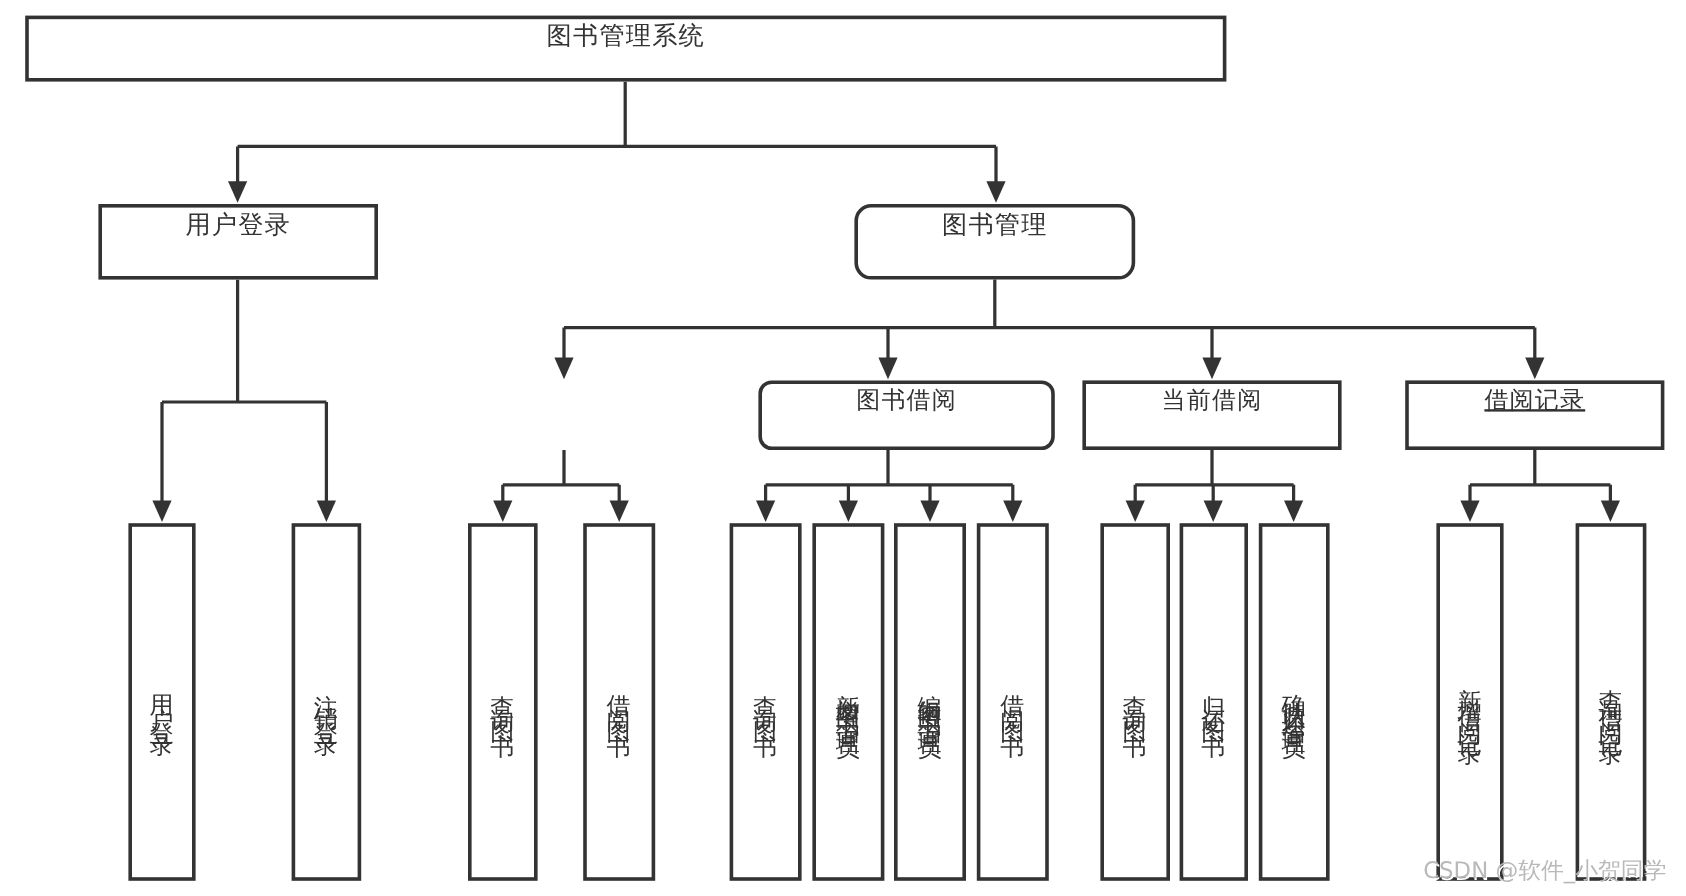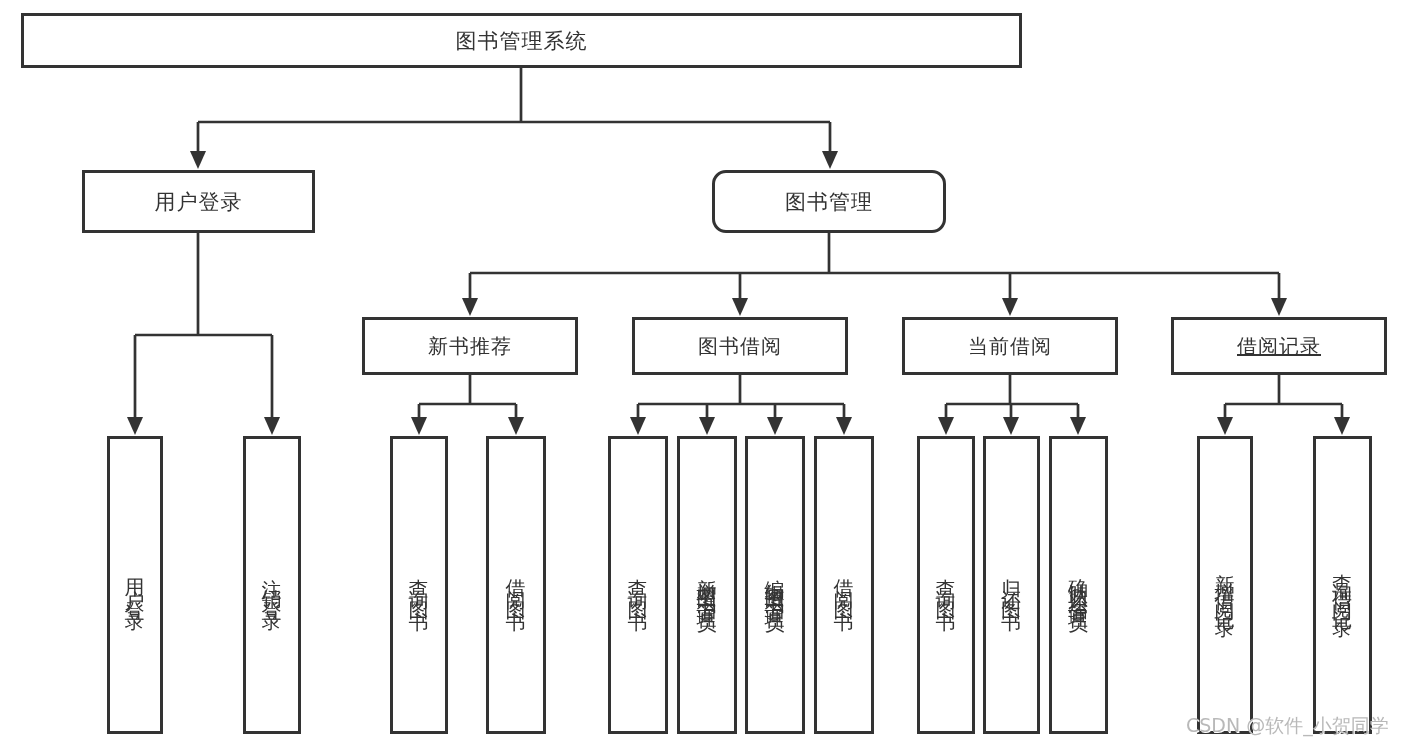--- a/index.html
+++ b/index.html
@@ -31,21 +31,20 @@
   .wires polygon {
     fill: #333333;
     stroke: none;
   }
   .hbox {
     position: absolute;
     box-sizing: border-box;
     border: 3px solid #333333;
     background: #ffffff;
     display: flex;
-    align-items: center;
     justify-content: center;
     font-size: 21px;
     color: #333333;
     letter-spacing: 1px;
     white-space: nowrap;
   }
   .vbox {
     position: absolute;
     box-sizing: border-box;
     border: 3px solid #333333;
@@ -125,24 +124,21 @@
     <span>图书管理系统</span>
   </div>
 
   <div class="hbox" style="left:82px; top:170px; width:233px; height:63px;">
     <span>用户登录</span>
   </div>
   <div class="hbox" style="left:712px; top:170px; width:234px; height:63px;border-radius:14px;">
     <span>图书管理</span>
   </div>
 
-  <div class="hbox" style="left:362px; top:317px; width:216px; height:58px; font-size:20px;">
-    <span>新书推荐</span>
-  </div>
-  <div class="hbox" style="left:632px; top:317px; width:216px; height:58px; font-size:20px;">
+  <div class="hbox" style="left:632px; top:317px; width:247px; height:58px; font-size:20px;border-radius:11px;">
     <span>图书借阅</span>
   </div>
   <div class="hbox" style="left:902px; top:317px; width:216px; height:58px; font-size:20px;">
     <span>当前借阅</span>
   </div>
   <div class="hbox" style="left:1171px; top:317px; width:216px; height:58px; font-size:20px;text-decoration:underline;">
     <span>借阅记录</span>
   </div>
 
   <div class="vbox" style="left:107px; top:436px; width:56px; height:298px;">

